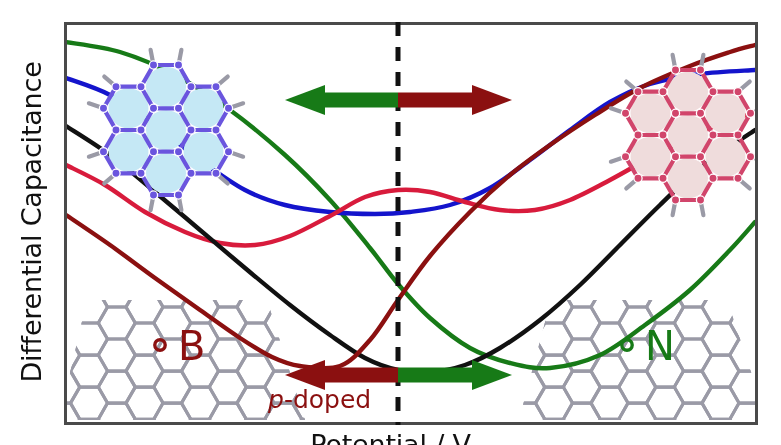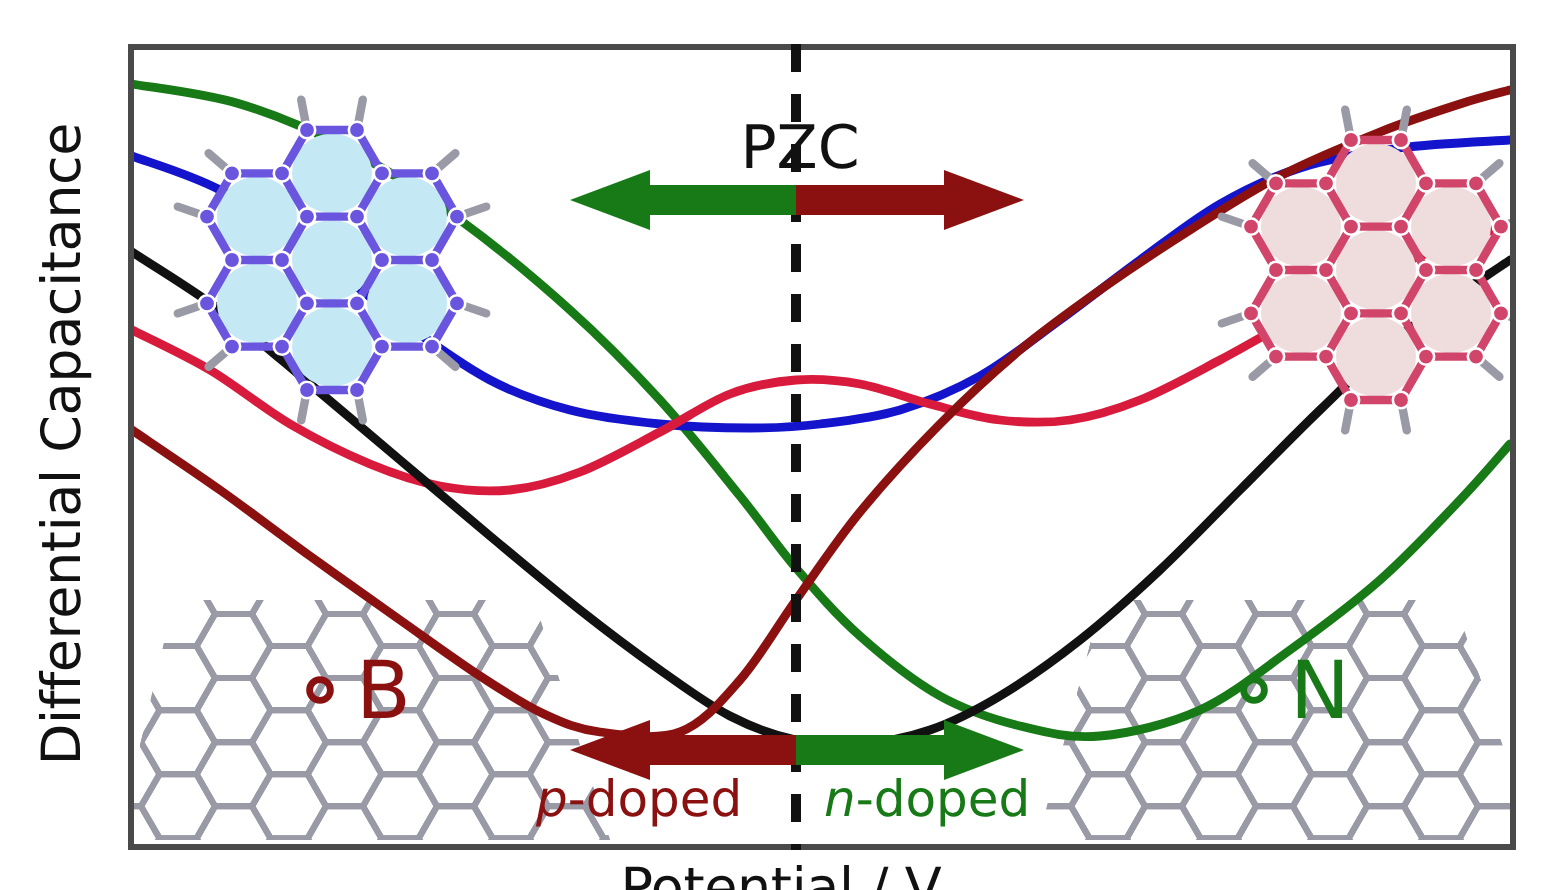--- a/index.html
+++ b/index.html
@@ -545,22 +545,20 @@
         <polygon points="512,100 472,85 472,115" fill="#8B1010"></polygon>
       </g>
       <g>
         <rect x="325" y="367.5" width="73" height="15" fill="#8B1010"></rect>
         <polygon points="285,375 325,360 325,390" fill="#8B1010"></polygon>
         <rect x="398" y="367.5" width="74" height="15" fill="#177A17"></rect>
         <polygon points="512,375 472,360 472,390" fill="#177A17"></polygon>
       </g>
     </svg>
 
-  <div class="pzc-text">PZC</div>
 
   <div class="doped-label p-doped"><i>p</i><span>-doped</span></div>
 
-  <div class="doped-label n-doped"><i>n</i><span>-doped</span></div>
 
   <div class="mol-letter letter-B">B</div>
   <div class="mol-letter letter-N">N</div>
 
 </div>
 
 </body></html>

